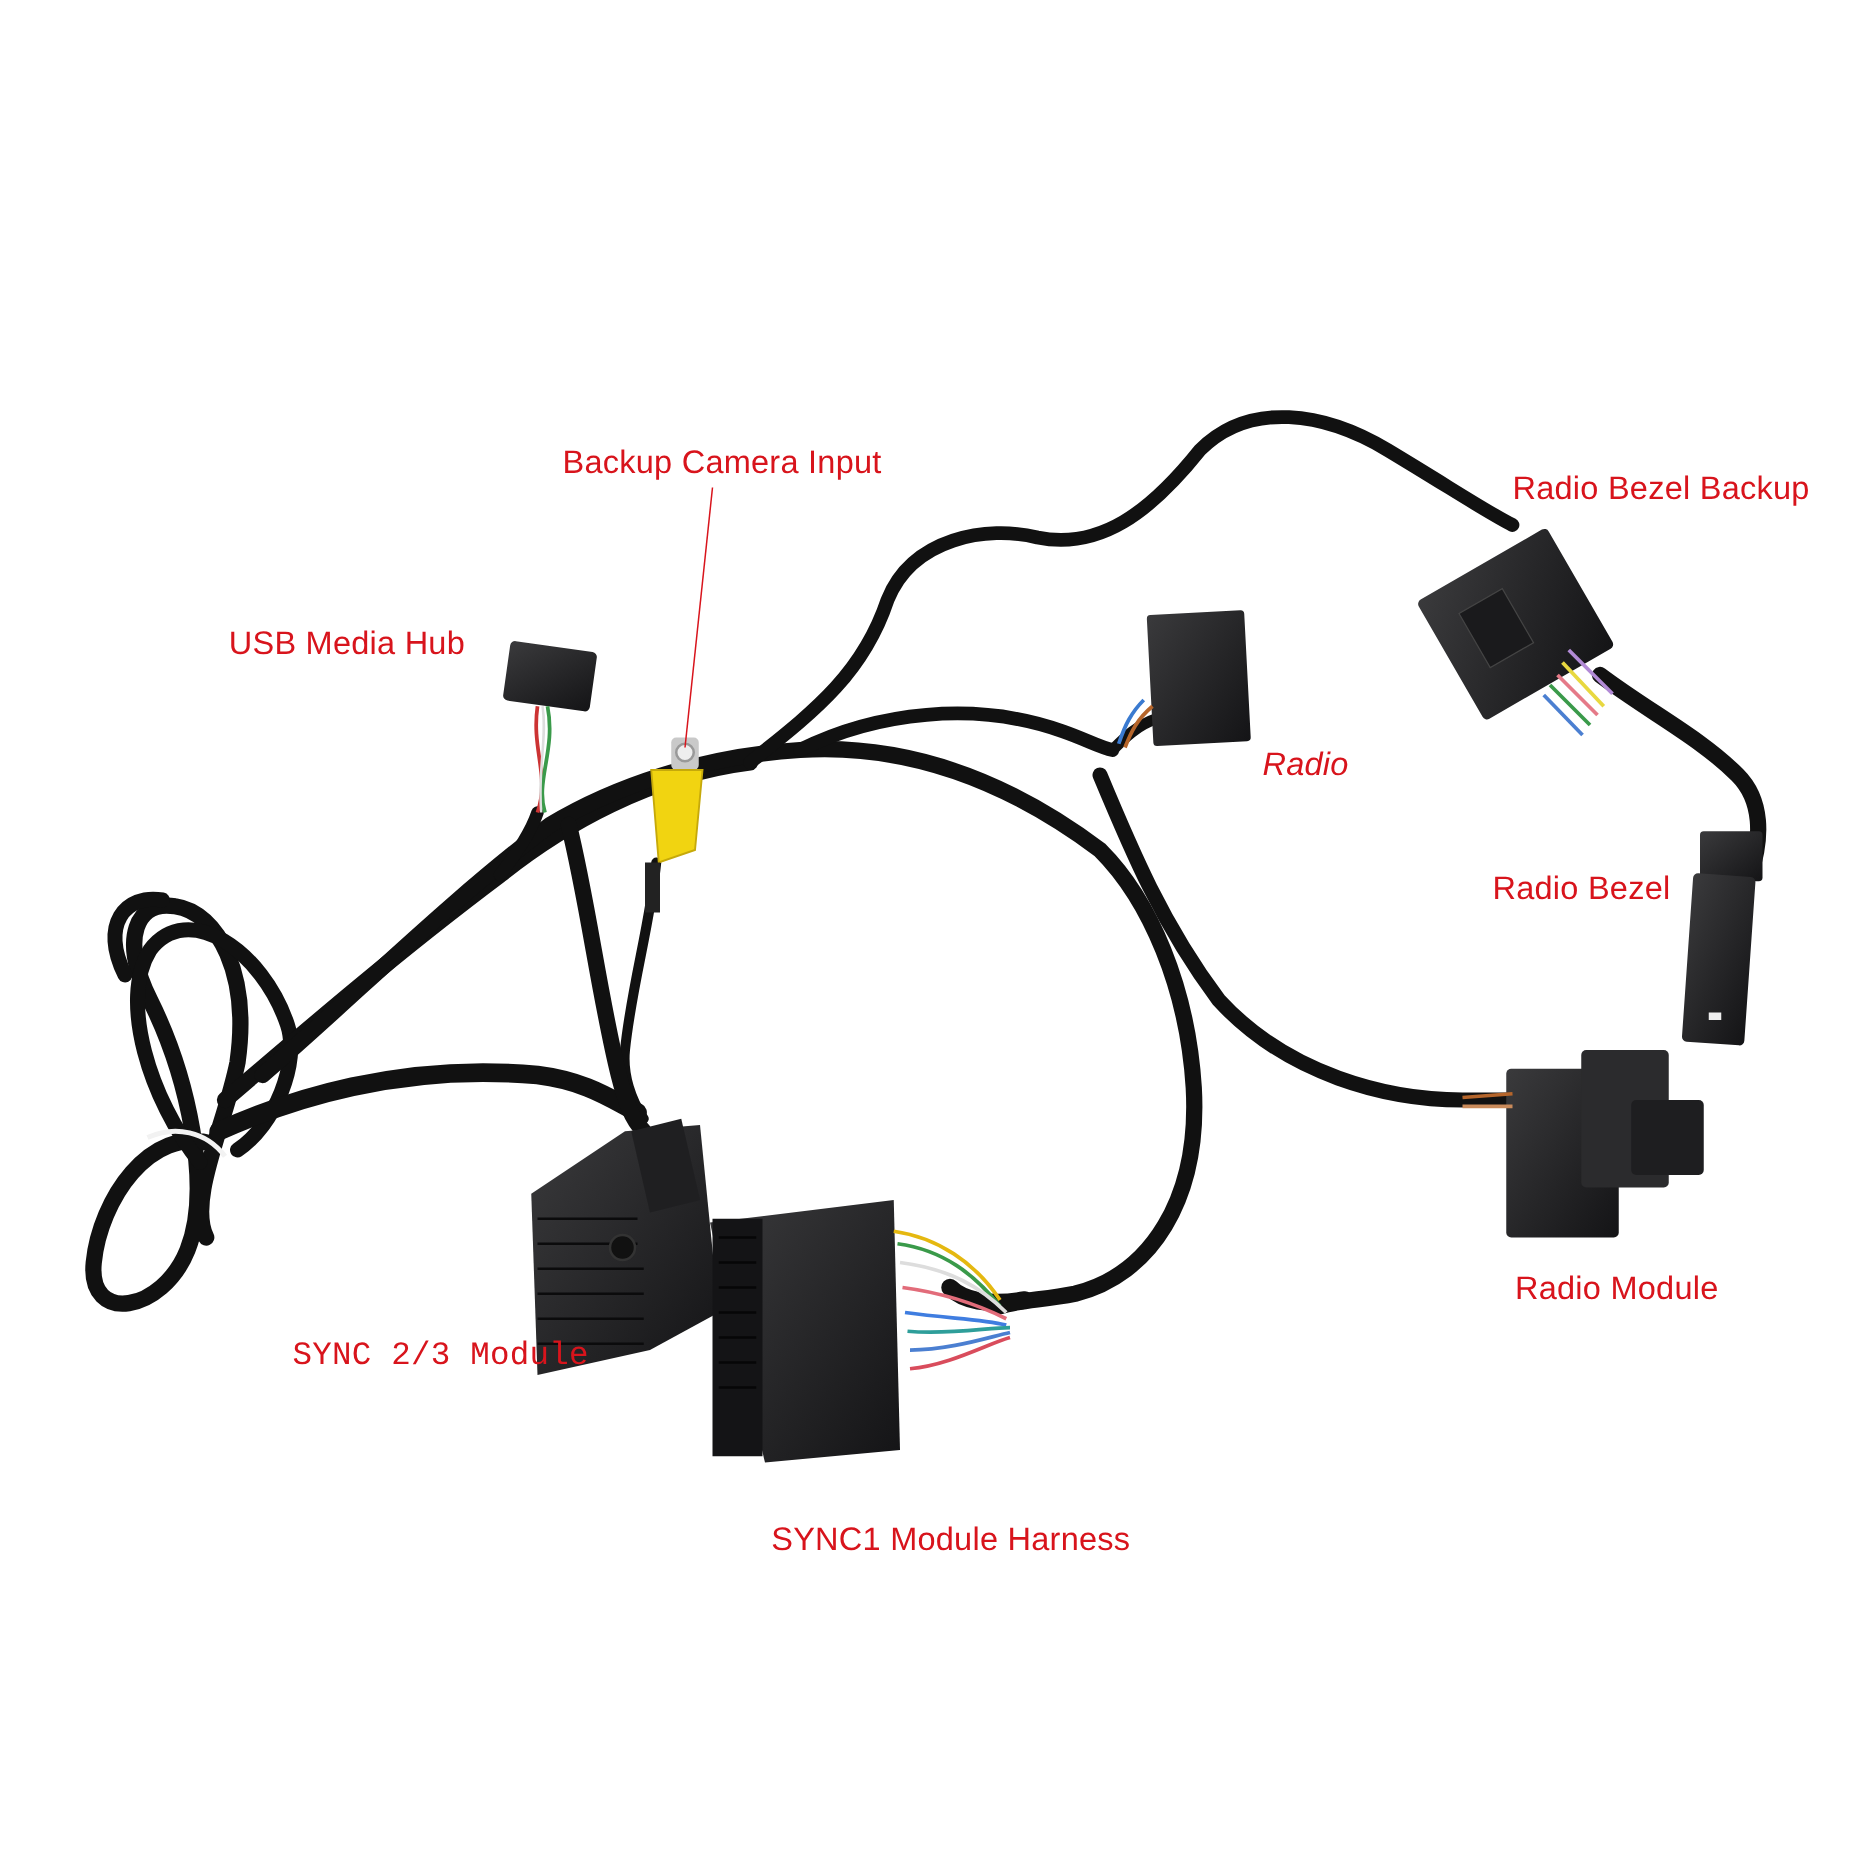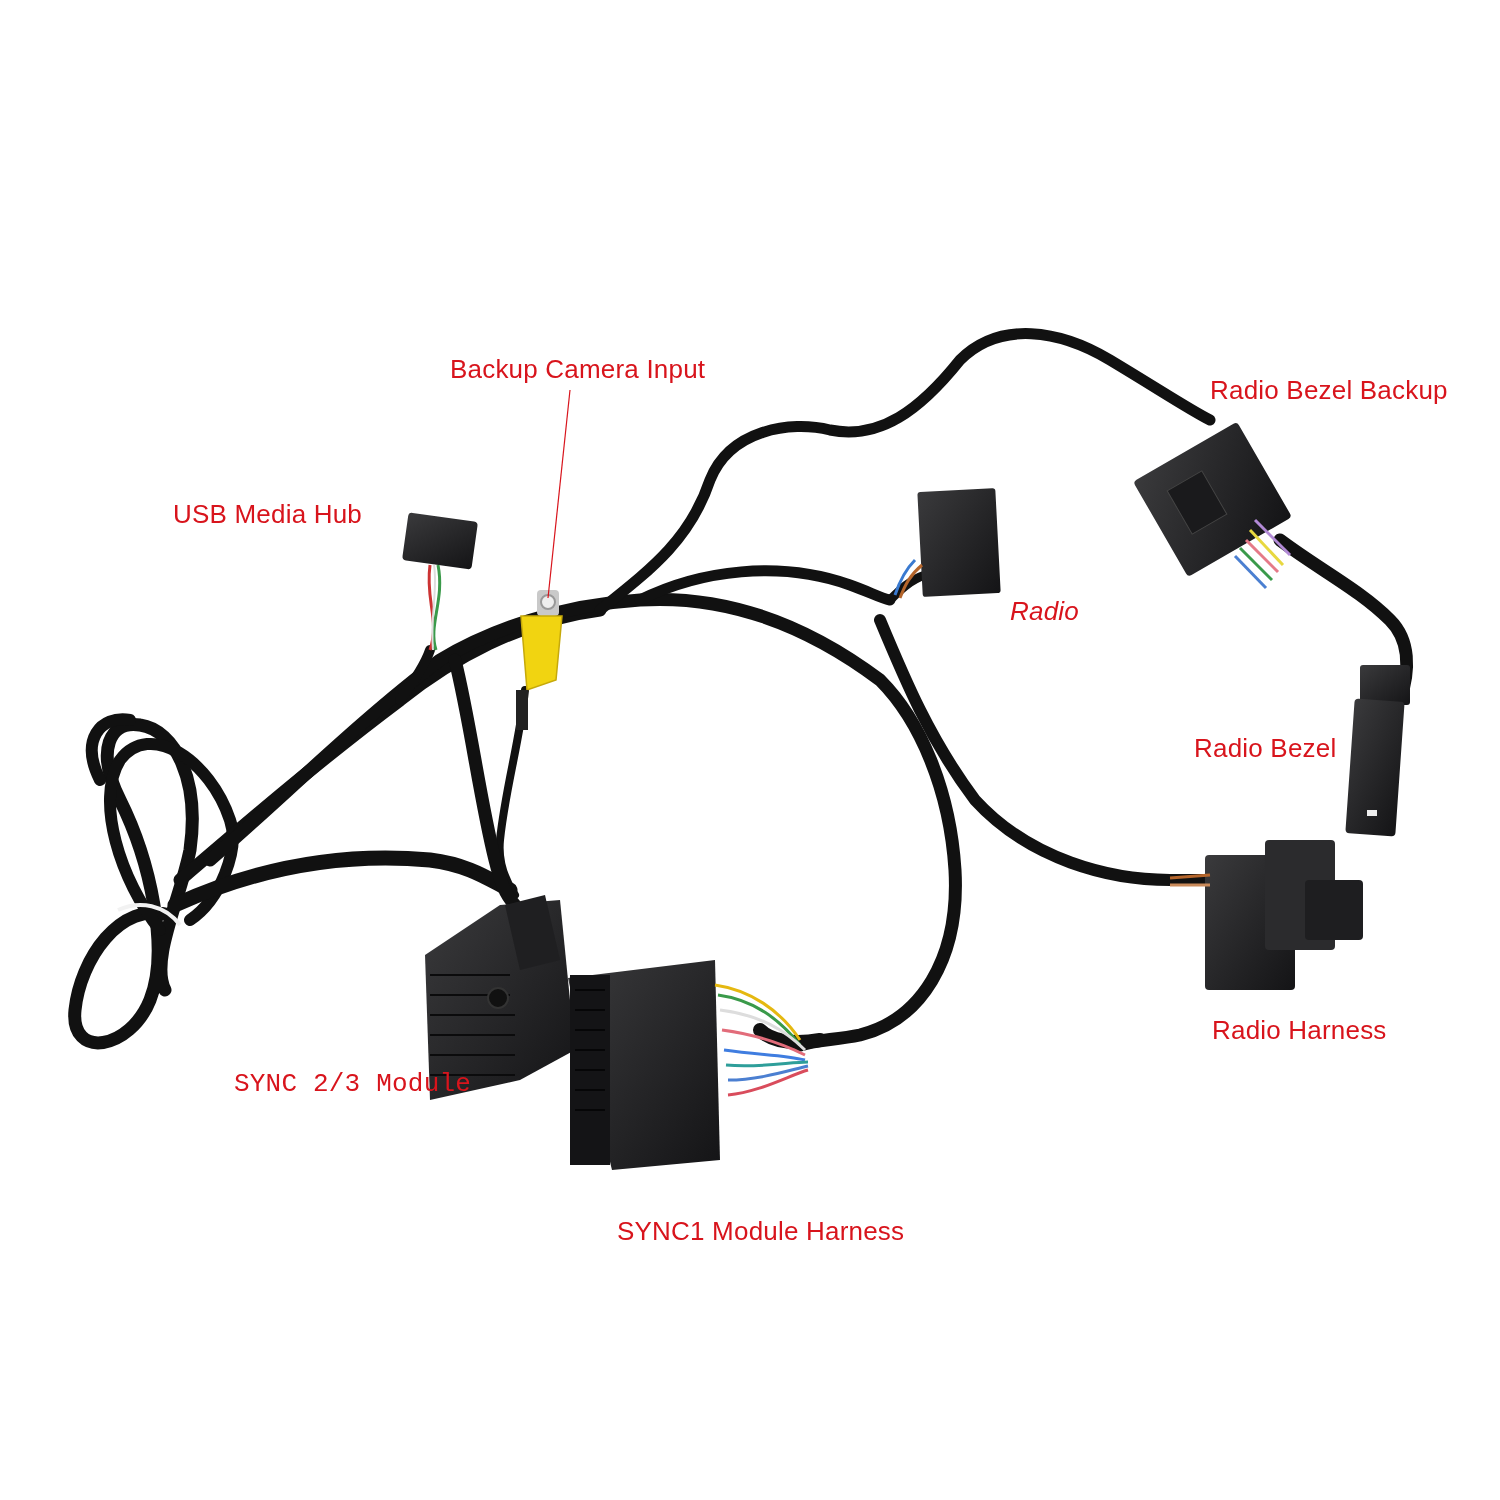--- a/index.html
+++ b/index.html
@@ -131,19 +131,19 @@
         <path d="M724 1050 C 760 1055, 785 1055, 805 1060" stroke="#3f7de0"></path>
         <path d="M726 1065 C 760 1068, 790 1062, 808 1062" stroke="#2e9e9a"></path>
         <path d="M728 1080 C 760 1080, 790 1070, 808 1066" stroke="#4b7fd1"></path>
         <path d="M728 1095 C 760 1092, 790 1075, 808 1070" stroke="#d94c5c"></path>
       </g>
     </g>
   </svg>
 
   <div class="label" style="left:450px; top:356px;">Backup Camera Input</div>
   <div class="label" style="left:1210px; top:377px;">Radio Bezel Backup</div>
-  <div class="label" style="left:173px; top:501px;">USB Media Hub</div>
+  <div class="label" style="left:183px; top:501px;">USB Media Hub</div>
   <div class="label" style="left:1010px; top:598px;font-style:italic;">Radio</div>
-  <div class="label" style="left:1194px; top:735px;">Radio Bezel</div>
-  <div class="label" style="left:1212px; top:1017px;">Radio Harness</div>
+  <div class="label" style="left:1194px; top:697px;">Radio Bezel</div>
+  <div class="label" style="left:1212px; top:1017px;">Radio Module</div>
   <div class="label" style="left:234px; top:1071px;font-family:Liberation Mono, monospace;">SYNC 2/3 Module</div>
   <div class="label" style="left:617px; top:1218px;">SYNC1 Module Harness</div>
 </div>
 
 </body></html>

